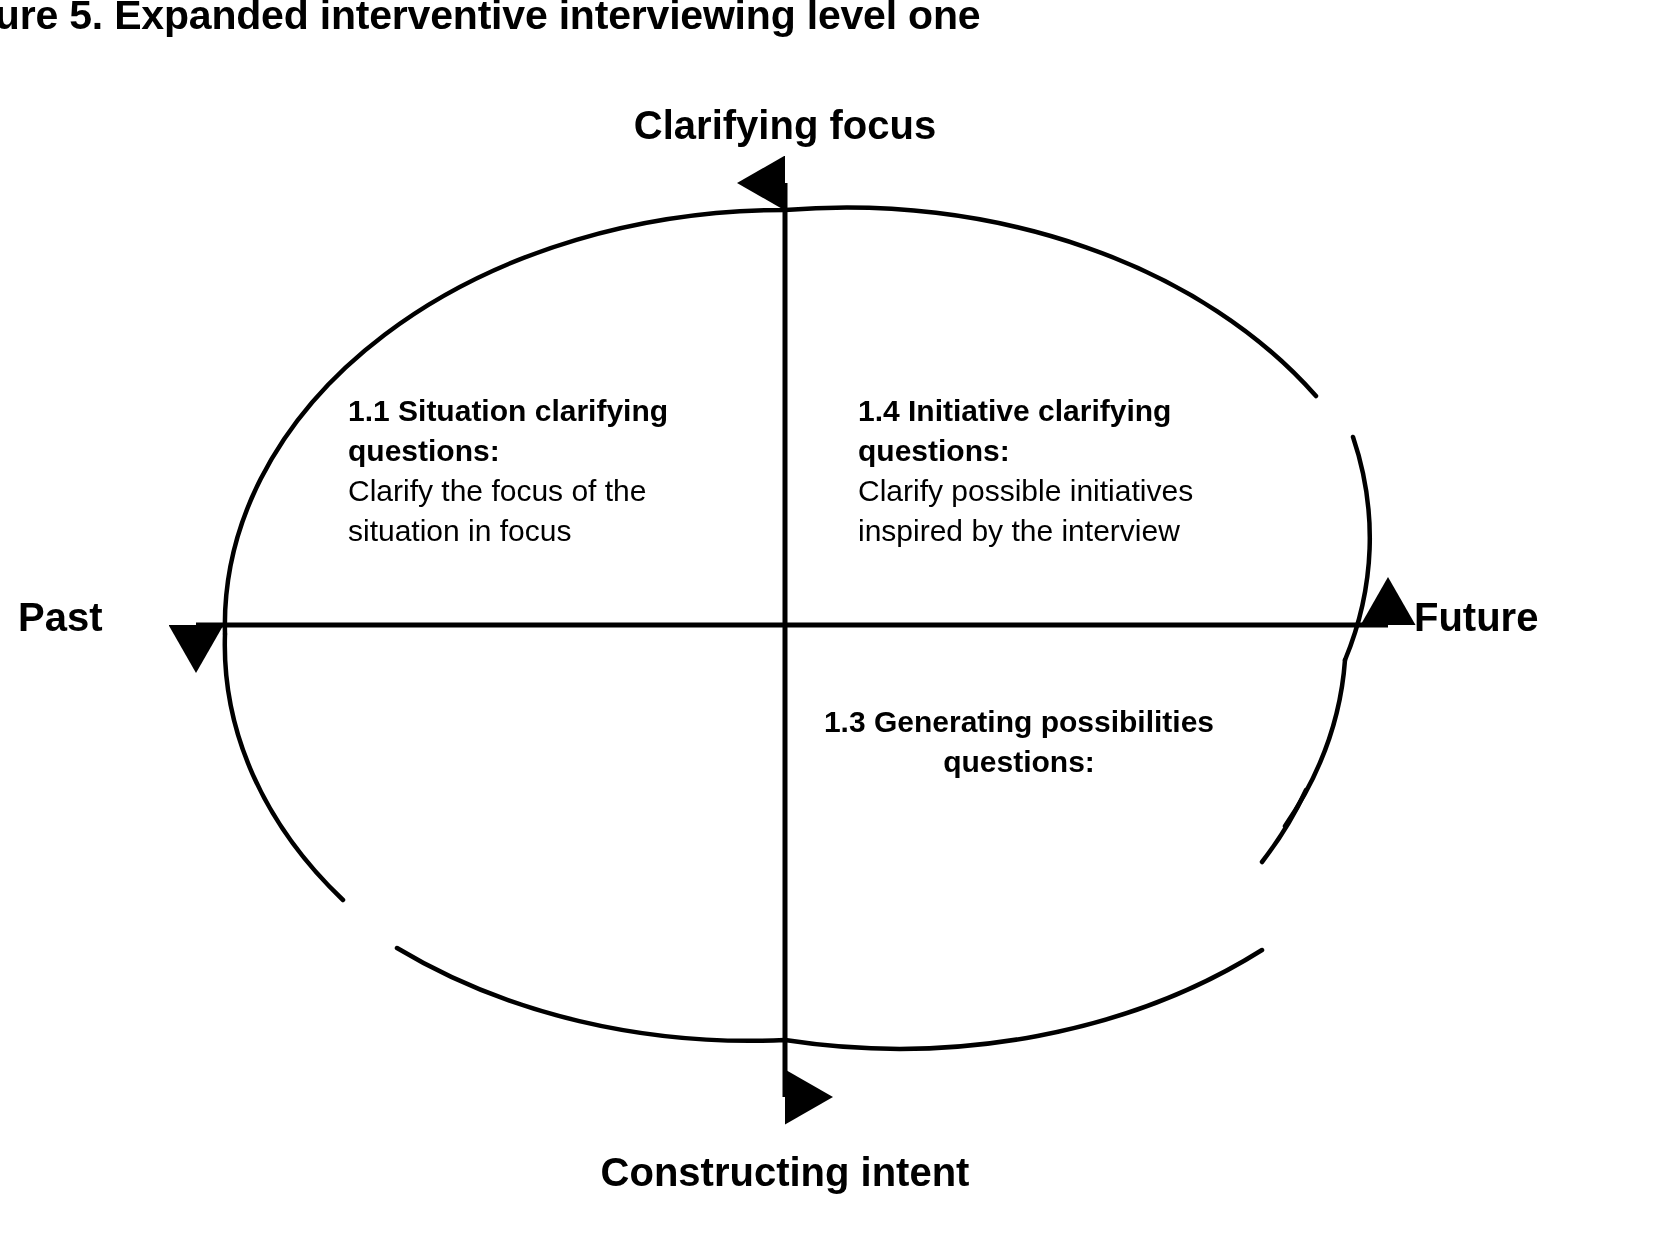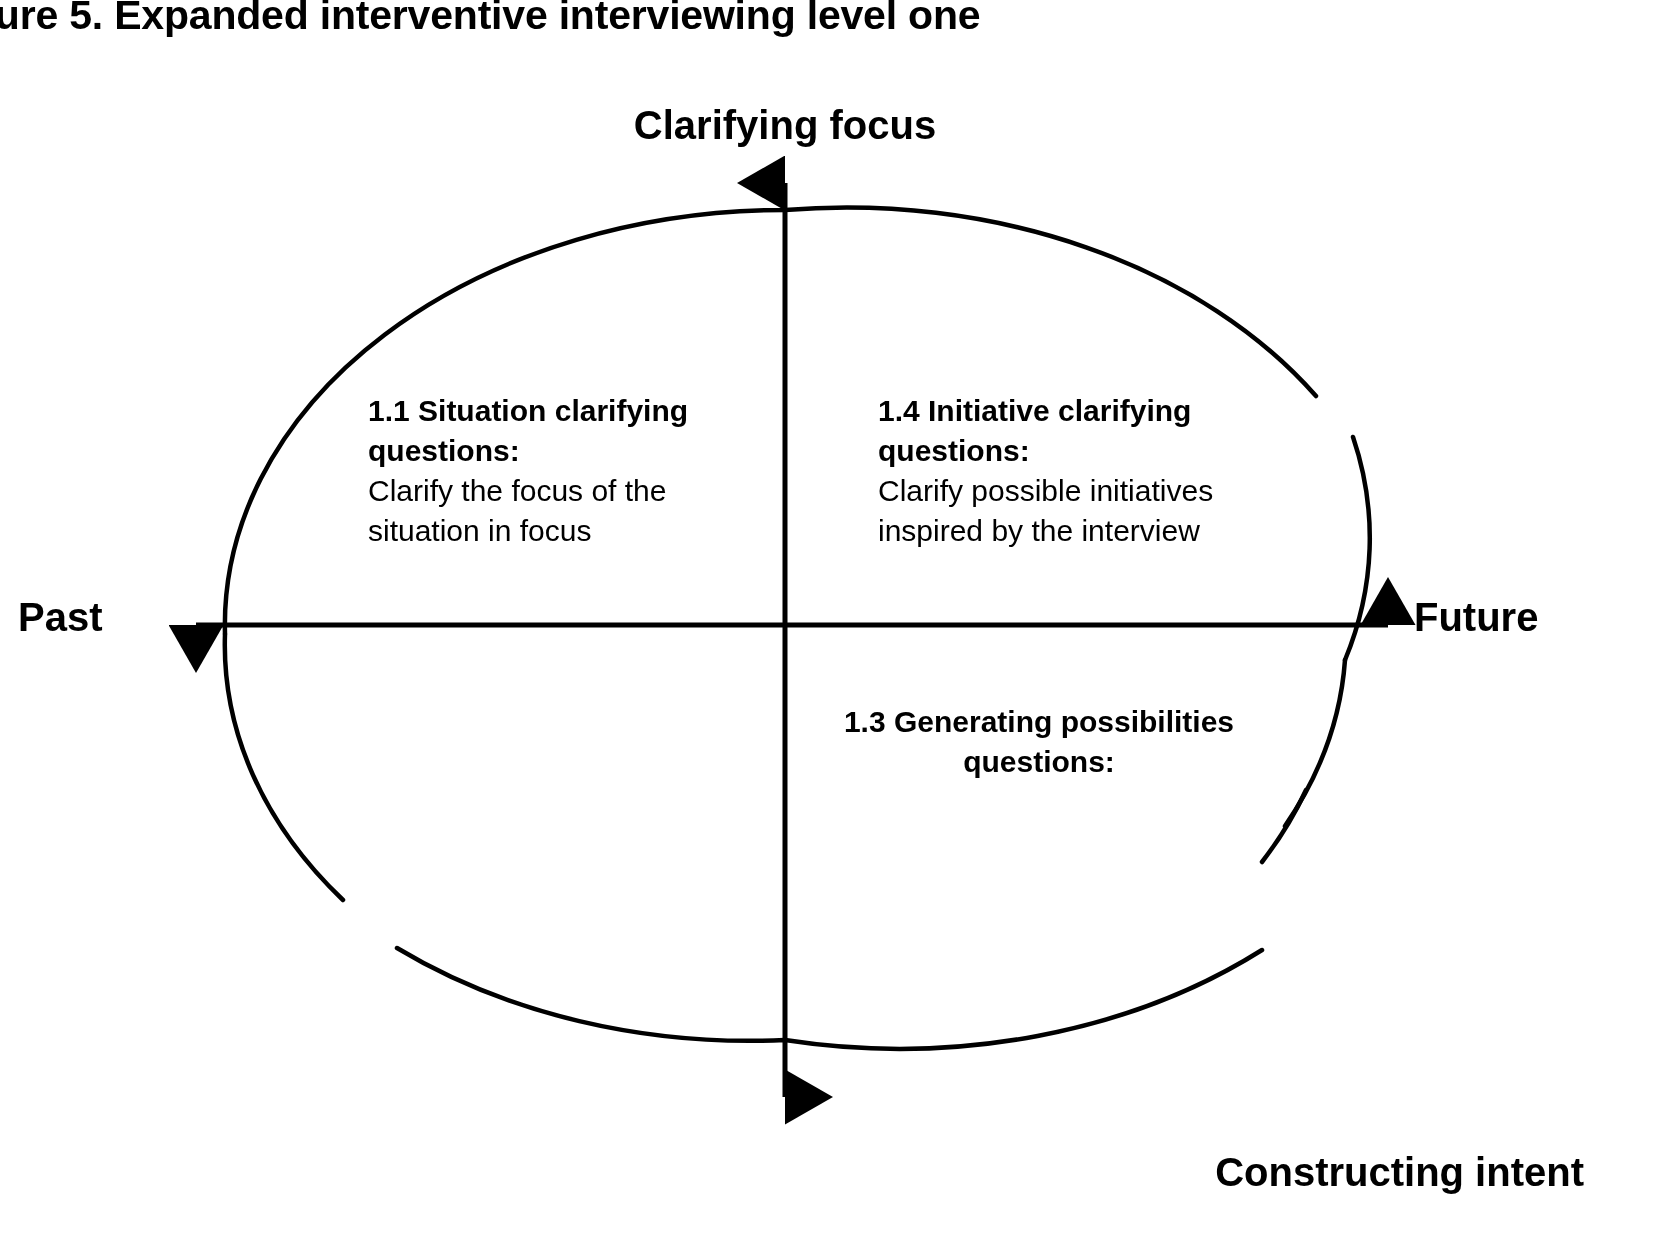--- a/index.html
+++ b/index.html
@@ -52,37 +52,35 @@
   #label-top {
     top: 105px;
     left: 0;
     width: 1570px;
     text-align: center;
   }
   #label-bottom {
     top: 1152px;
     left: 0;
     width: 1570px;
-    text-align: right;
-    margin-left: 14px;
+    text-align: center;
   }
   #label-left {
     top: 597px;
     left: 18px;
   }
   #label-right {
     top: 597px;
     left: 1414px;
   }
 
   
   .quadrant {
     position: absolute;
     width: 410px;
-    margin-left: 20px;
   }
   .quadrant .q-title {
     font-size: 30px;
     font-weight: bold;
     line-height: 1.33;
     margin: 0;
   }
   .quadrant .q-desc {
     font-size: 30px;
     font-weight: normal;

